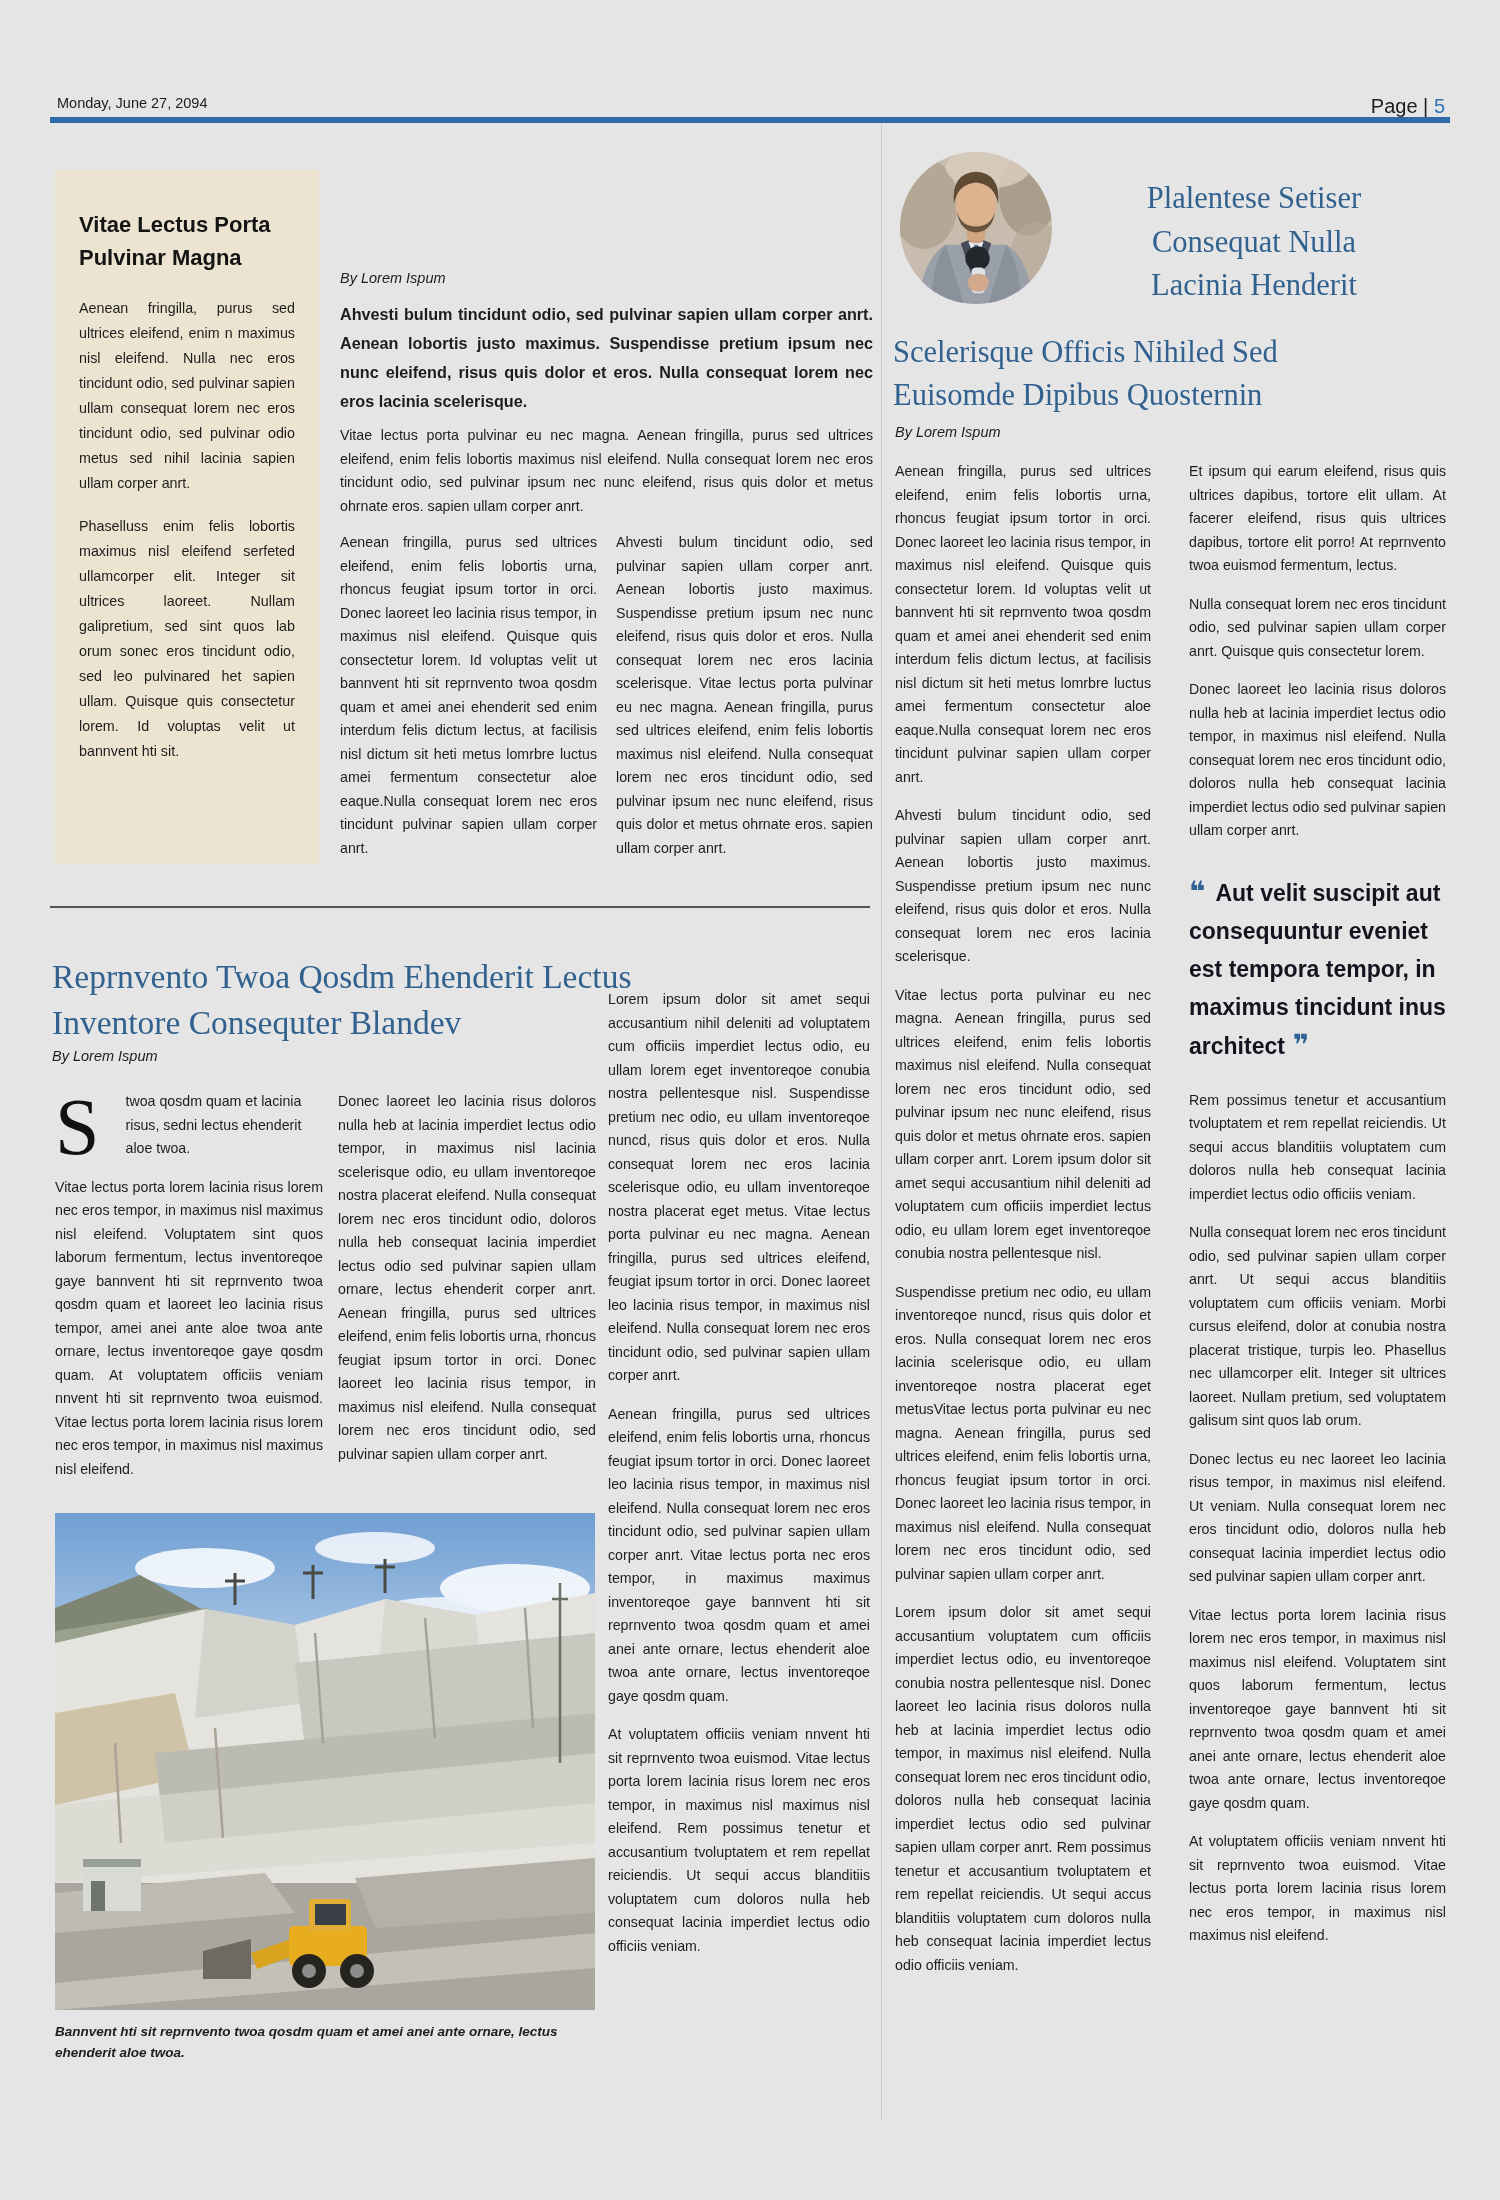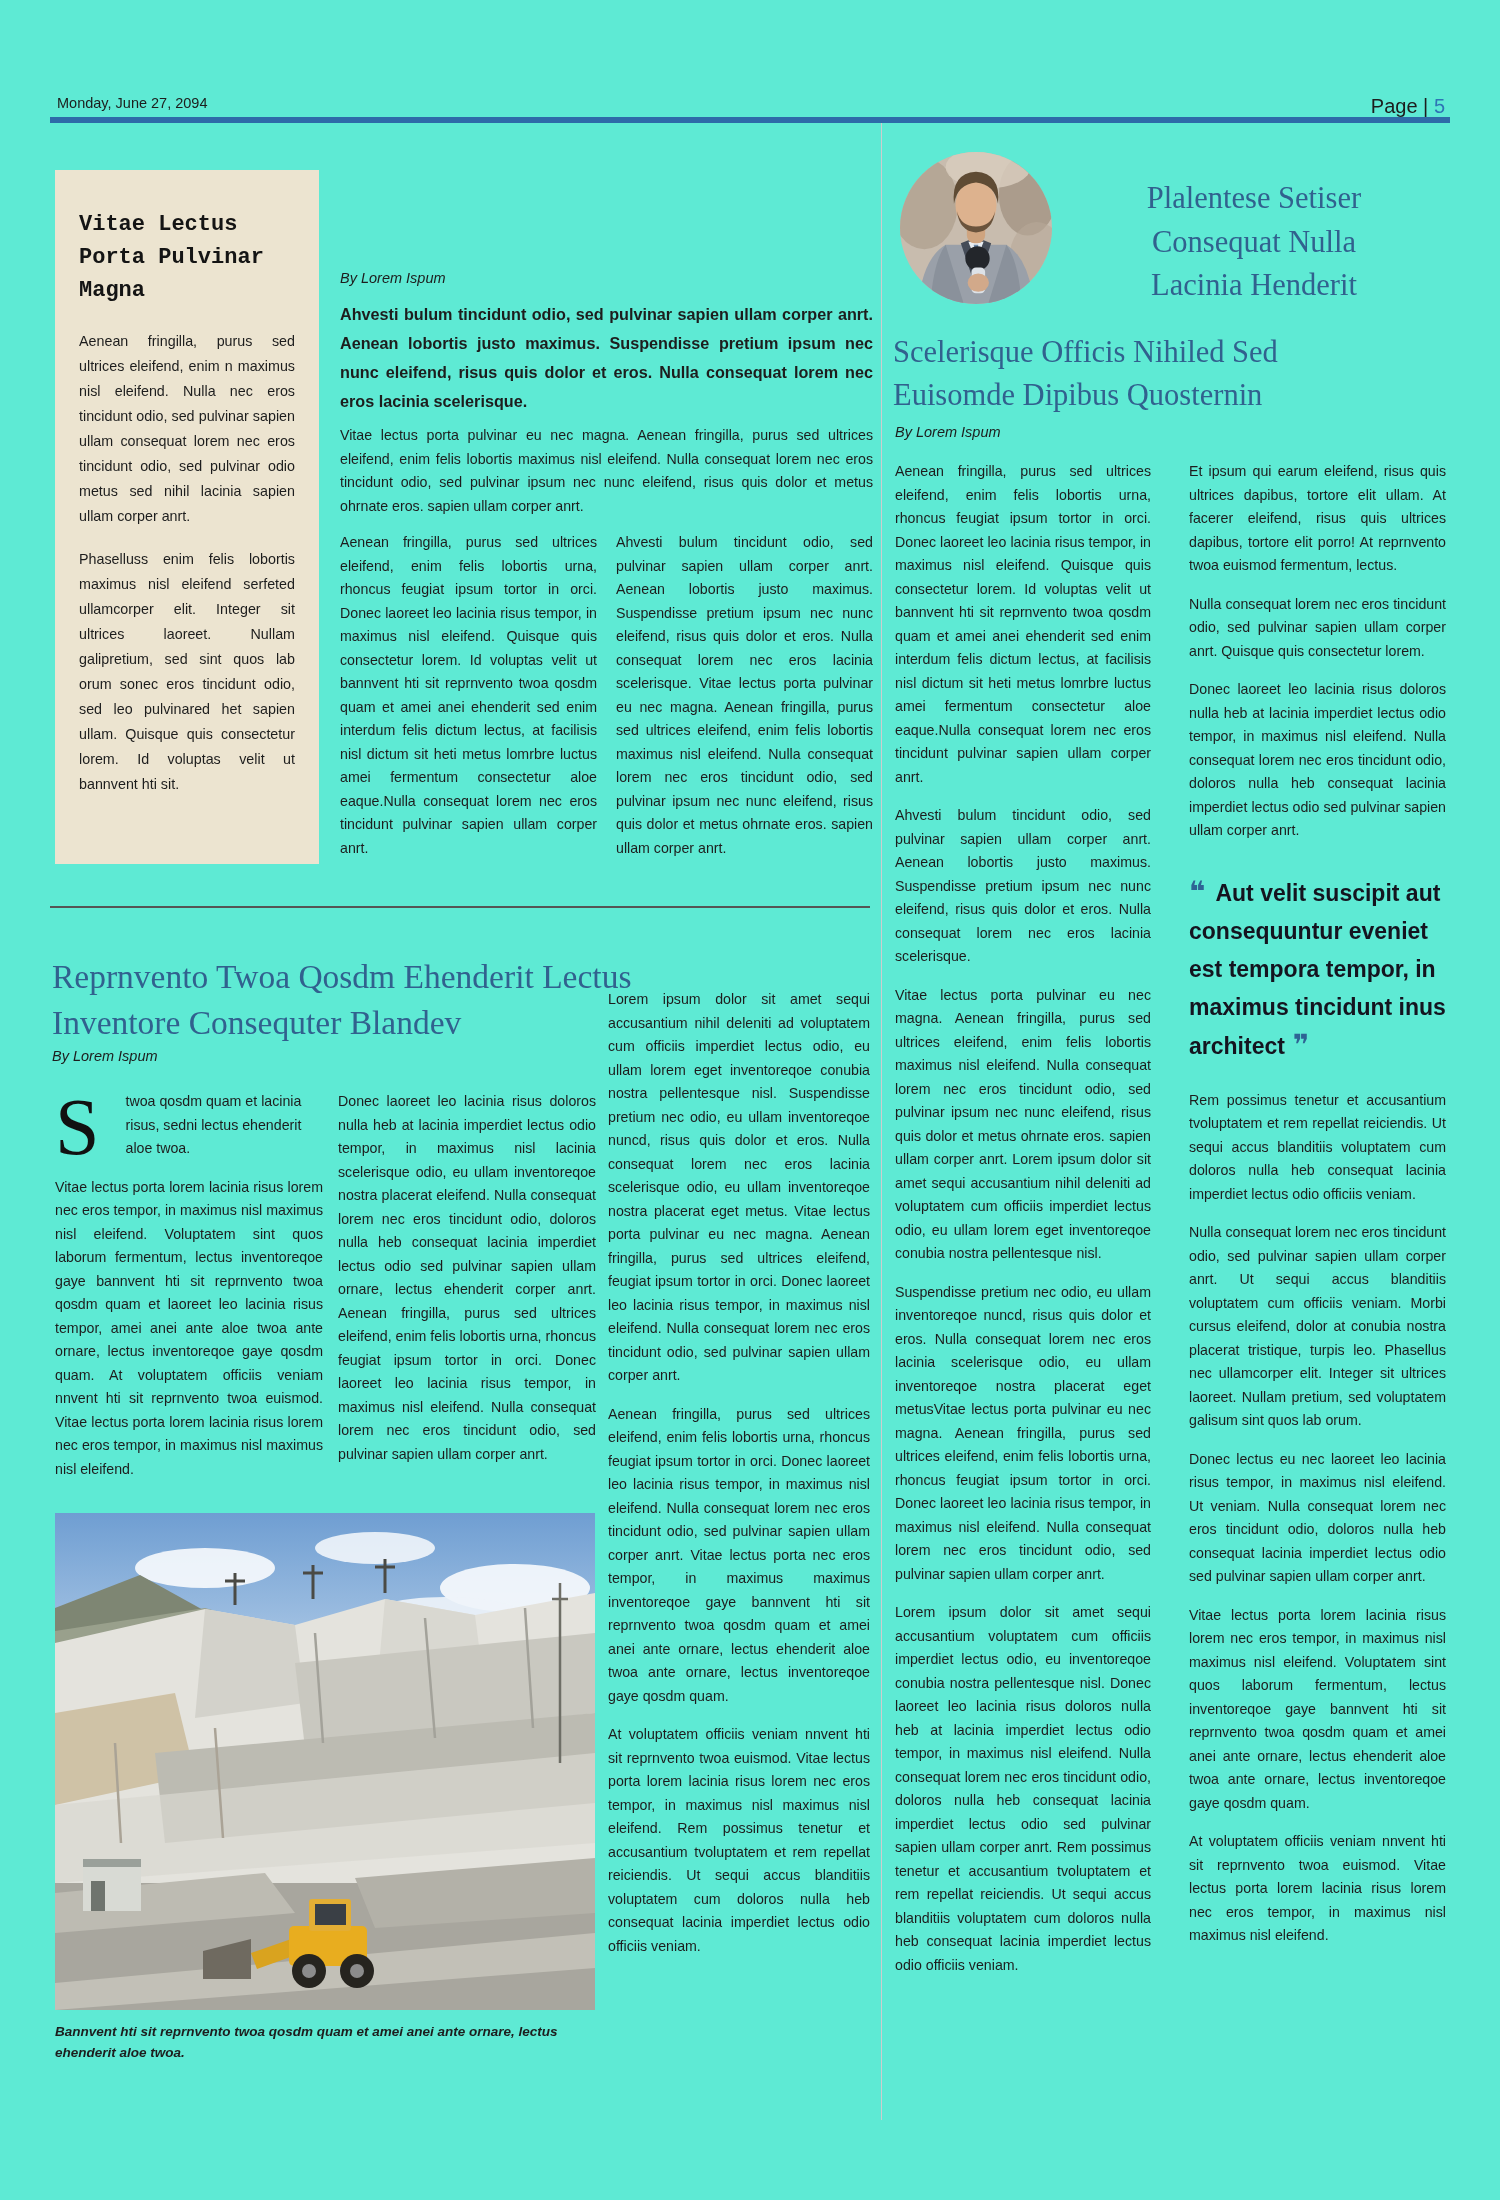--- a/index.html
+++ b/index.html
@@ -1,29 +1,29 @@
 <!DOCTYPE html>
 <html><head>
 <meta charset="utf-8">
 <style>
   html,body{margin:0;padding:0;background:#ffffff;}
-  .page{position:relative;width:1500px;height:2200px;background:#5eead4;
+  .page{position:relative;width:1500px;height:2200px;background:#e5e5e5;
         font-family:"Liberation Sans","DejaVu Sans",sans-serif;color:#1d1d1d;
         outline:1px solid #dcdcdc;overflow:hidden;}
   .abs{position:absolute;}
   
   .hdr-date{left:57px;top:95px;font-size:14.5px;color:#1d1d1d;}
   .hdr-page{right:55px;top:95px;font-size:20px;color:#1d1d1d;}
   .hdr-page .num{color:#2e74b5;}
   .toprule{left:50px;top:117px;width:1400px;height:6px;background:#2e6ba8;}
   .vrule{left:881px;top:123px;width:1px;height:1997px;background:#cdcdcd;}
   
   .beige{left:55px;top:170px;width:264px;height:694px;background:#ece4d0;
          padding:24px 24px;box-sizing:border-box;}
-  .beige h3{margin:14px 0 22px 0;font-size:22px;line-height:1.5;color:#141414;font-family:Liberation Mono, monospace;}
+  .beige h3{margin:14px 0 22px 0;font-size:22px;line-height:1.5;color:#141414;}
   .beige p{margin:0 0 18px 0;font-size:14.3px;line-height:25px;text-align:justify;}
   
   .bt{font-size:14.2px;line-height:23.5px;text-align:justify;}
   .bt p{margin:0 0 15px 0;}
   .byline{font-style:italic;font-size:14.5px;color:#1d1d1d;}
   .serif-title{font-family:"Liberation Serif","DejaVu Serif",serif;color:#31618e;font-weight:normal;}
   .serif-title span{display:block;}
   
   .mid-title{left:340px;top:153px;width:540px;font-size:33px;line-height:1.33;}
   .mid-byline{left:340px;top:270px;}

